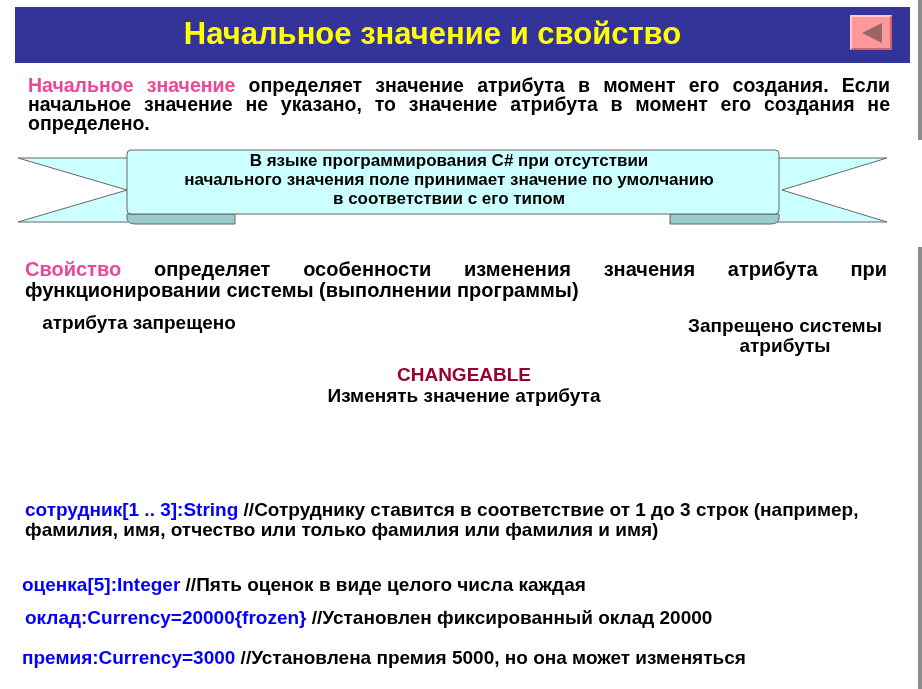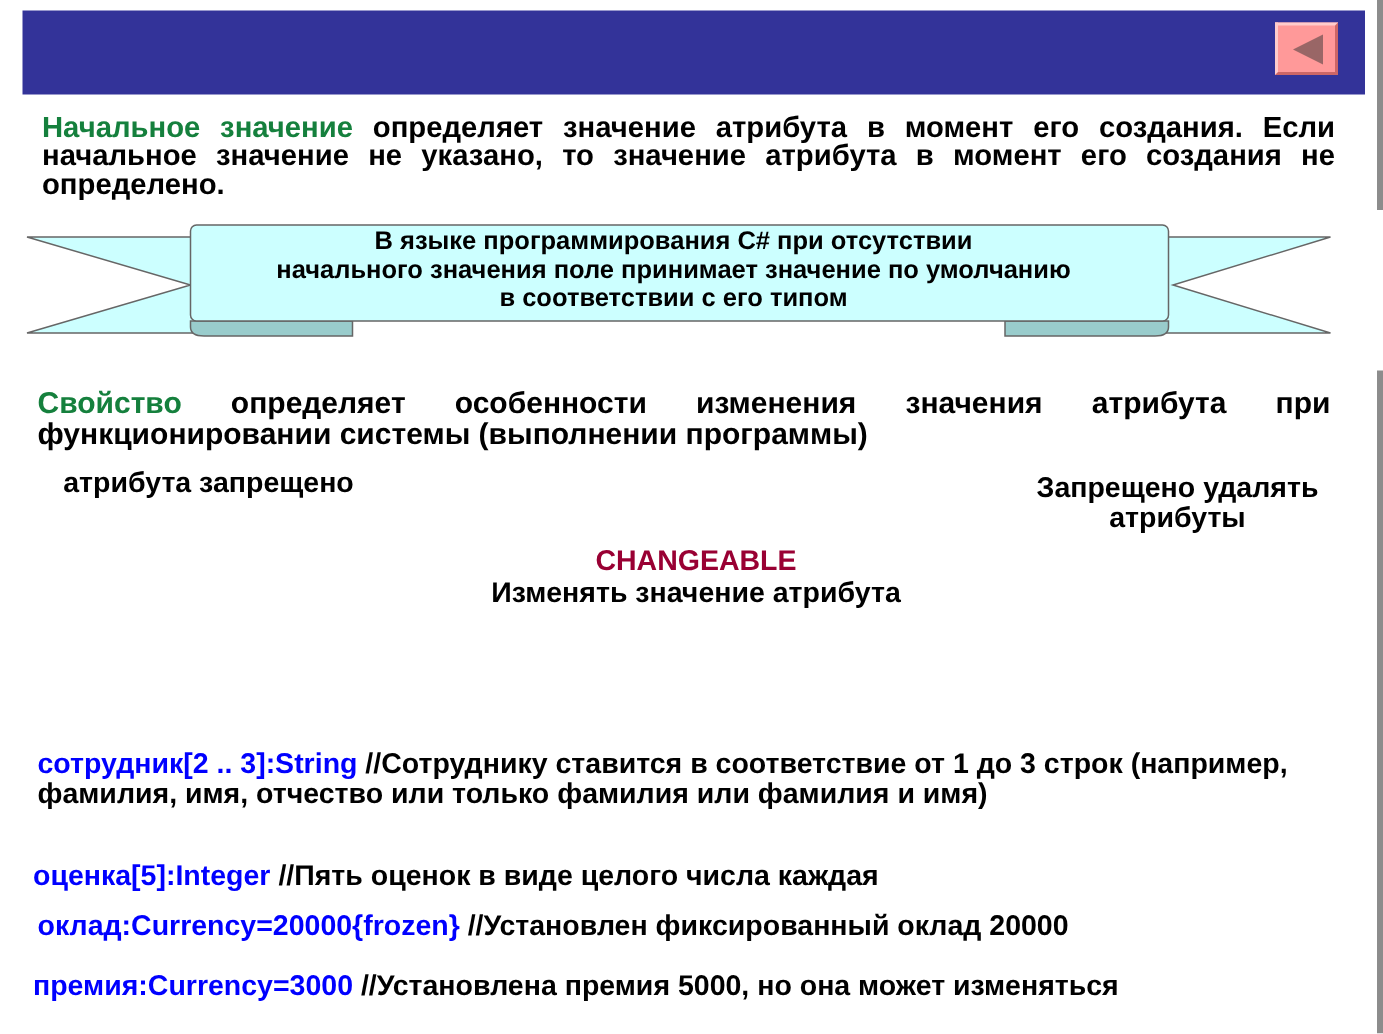--- a/index.html
+++ b/index.html
@@ -7,21 +7,21 @@
          font-family:"Liberation Sans", sans-serif; color:#000; }
   .edge-bar { position:absolute; right:0; width:4px; background:#8c8c8c; }
   .header { position:absolute; left:15px; top:7px; width:895px; height:56px; background:#333399; }
   .header-title { position:absolute; left:0; right:0; top:9px; text-align:center; color:#ffff00;
                   font-weight:bold; font-size:31px; letter-spacing:0px; padding-right:60px; }
   .back-btn { position:absolute; left:835px; top:8px; width:42px; height:35px; background:#ff9999;
               border-top:2px solid #ffcccc; border-left:2px solid #ffcccc;
               border-right:2px solid #cc6666; border-bottom:2px solid #cc6666; box-sizing:border-box; cursor:pointer; }
   .back-btn svg { position:absolute; left:8px; top:5px; }
   .para { position:absolute; font-weight:bold; font-size:19.5px; line-height:19px; text-align:justify; }
-  .accent { color:#15803d; }
+  .accent { color:#ec4899; }
   .p1 { left:28px; top:76px; width:862px; }
   .p2 { left:25px; top:259px; width:862px; font-size:20px; line-height:21px; }
   .ribbon { position:absolute; left:0; top:140px; }
   .ribbon-text { position:absolute; left:127px; top:151px; width:644px; text-align:center;
                  font-weight:bold; font-size:17px; line-height:19px; }
   .col { position:absolute; text-align:center; font-weight:bold; }
   .col .kw { color:#990033; font-size:19px; line-height:22px; }
   .col .desc { font-size:19px; line-height:20px; }
   .c1 { left:14px; top:313px; width:250px; }
   .c2 { left:284px; top:316px; width:360px;margin-top:48px; }
@@ -33,20 +33,21 @@
   .l3 { left:25px; top:608px; }
   .l4 { left:22px; top:648px; }
 </style>
 </head>
 <body>
 
 <div class="edge-bar" style="top:0;height:140px;"></div>
 <div class="edge-bar" style="top:247px;height:442px;"></div>
 
 <div class="header">
+  <div class="header-title">Начальное значение и свойство</div>
   <div class="back-btn">
     <svg width="24" height="22">
       <polygon points="22,1 22,21 2,11" fill="#996666"></polygon>
     </svg>
   </div>
 </div>
 
 <div class="para p1"><span class="accent">Начальное значение</span><span> определяет значение атрибута в момент его создания. Если начальное значение не указано, то значение атрибута в момент его создания не определено.</span></div>
 
 <svg class="ribbon" width="900" height="90">
@@ -65,20 +66,20 @@
 <div class="para p2"><span class="accent">Свойство</span><span> определяет особенности изменения значения атрибута при функционировании системы (выполнении программы)</span></div>
 
 <div class="col c1">
   <div class="desc">атрибута запрещено</div>
 </div>
 <div class="col c2">
   <div class="kw">CHANGEABLE</div>
   <div class="desc">Изменять значение  атрибута</div>
 </div>
 <div class="col c3">
-  <div class="desc">Запрещено удалять</div>
+  <div class="desc">Запрещено системы</div>
   <div class="desc">атрибуты</div>
 </div>
 
-<div class="code l1"><span class="id">сотрудник[2 .. 3]:String</span><span>  //Сотруднику ставится в соответствие от 1 до 3 строк (например, фамилия, имя, отчество или только фамилия или фамилия и имя)</span></div>
+<div class="code l1"><span class="id">сотрудник[1 .. 3]:String</span><span>  //Сотруднику ставится в соответствие от 1 до 3 строк (например, фамилия, имя, отчество или только фамилия или фамилия и имя)</span></div>
 <div class="code l2"><span class="id">оценка[5]:Integer</span><span>  //Пять оценок в виде целого числа каждая</span></div>
 <div class="code l3"><span class="id">оклад:Currency=20000{frozen}</span><span>  //Установлен фиксированный оклад 20000</span></div>
 <div class="code l4"><span class="id">премия:Currency=3000</span><span> //Установлена премия  5000, но она может изменяться</span></div>
 
 </body></html>

